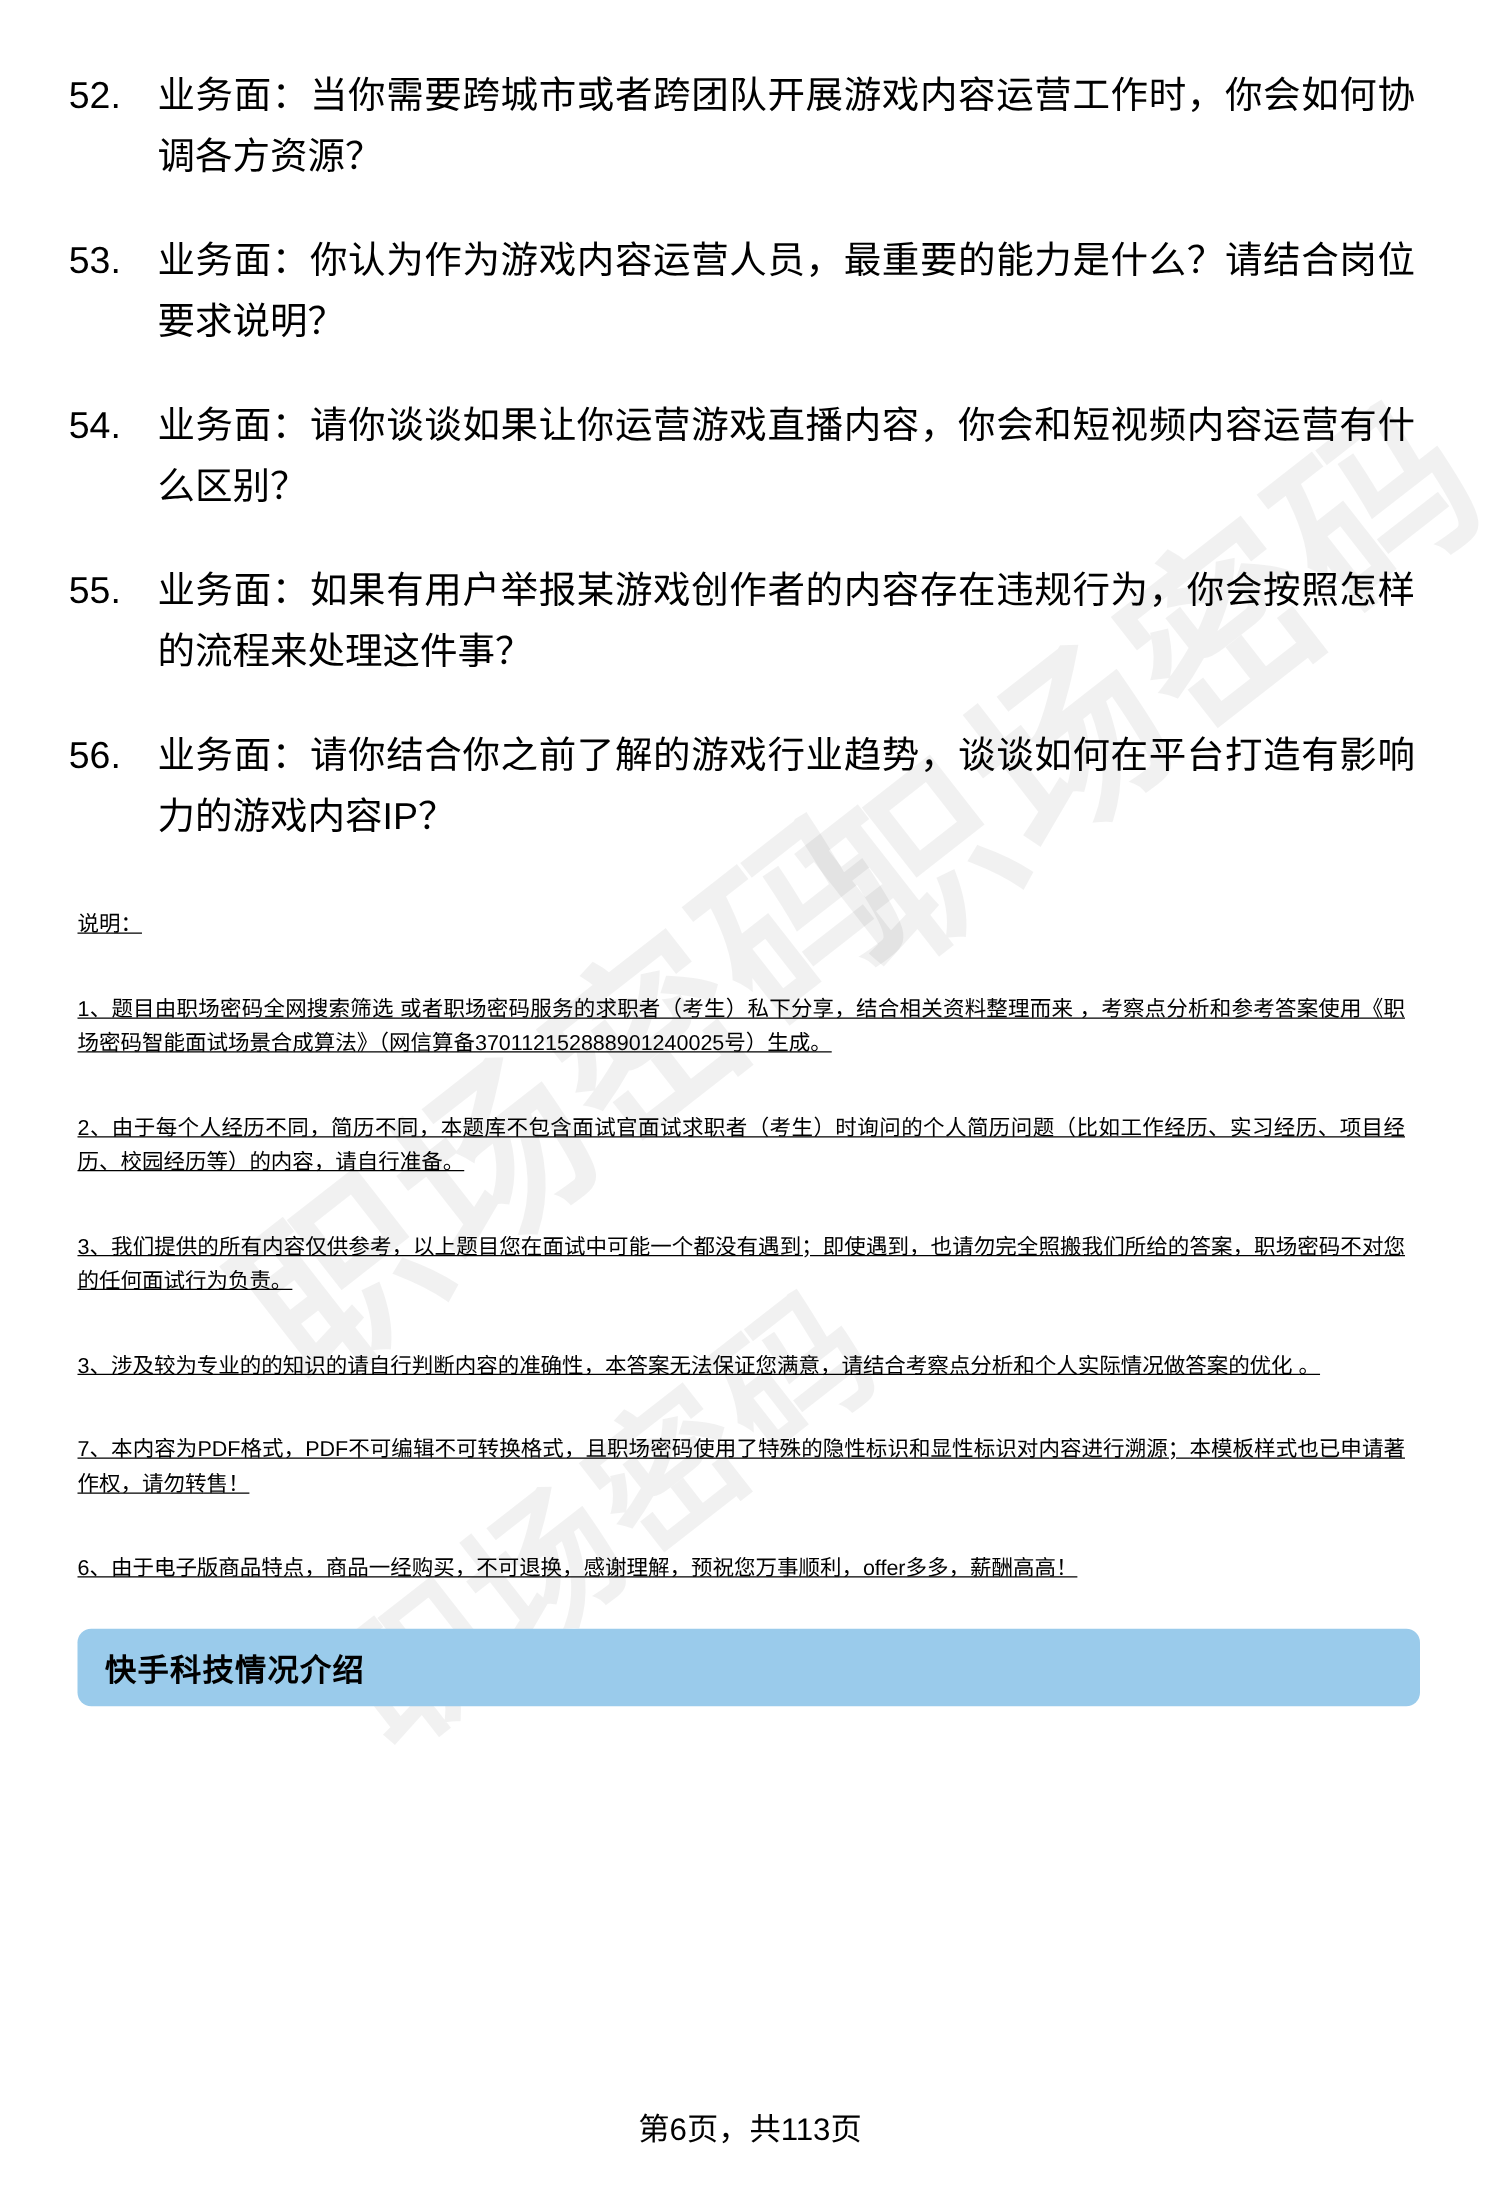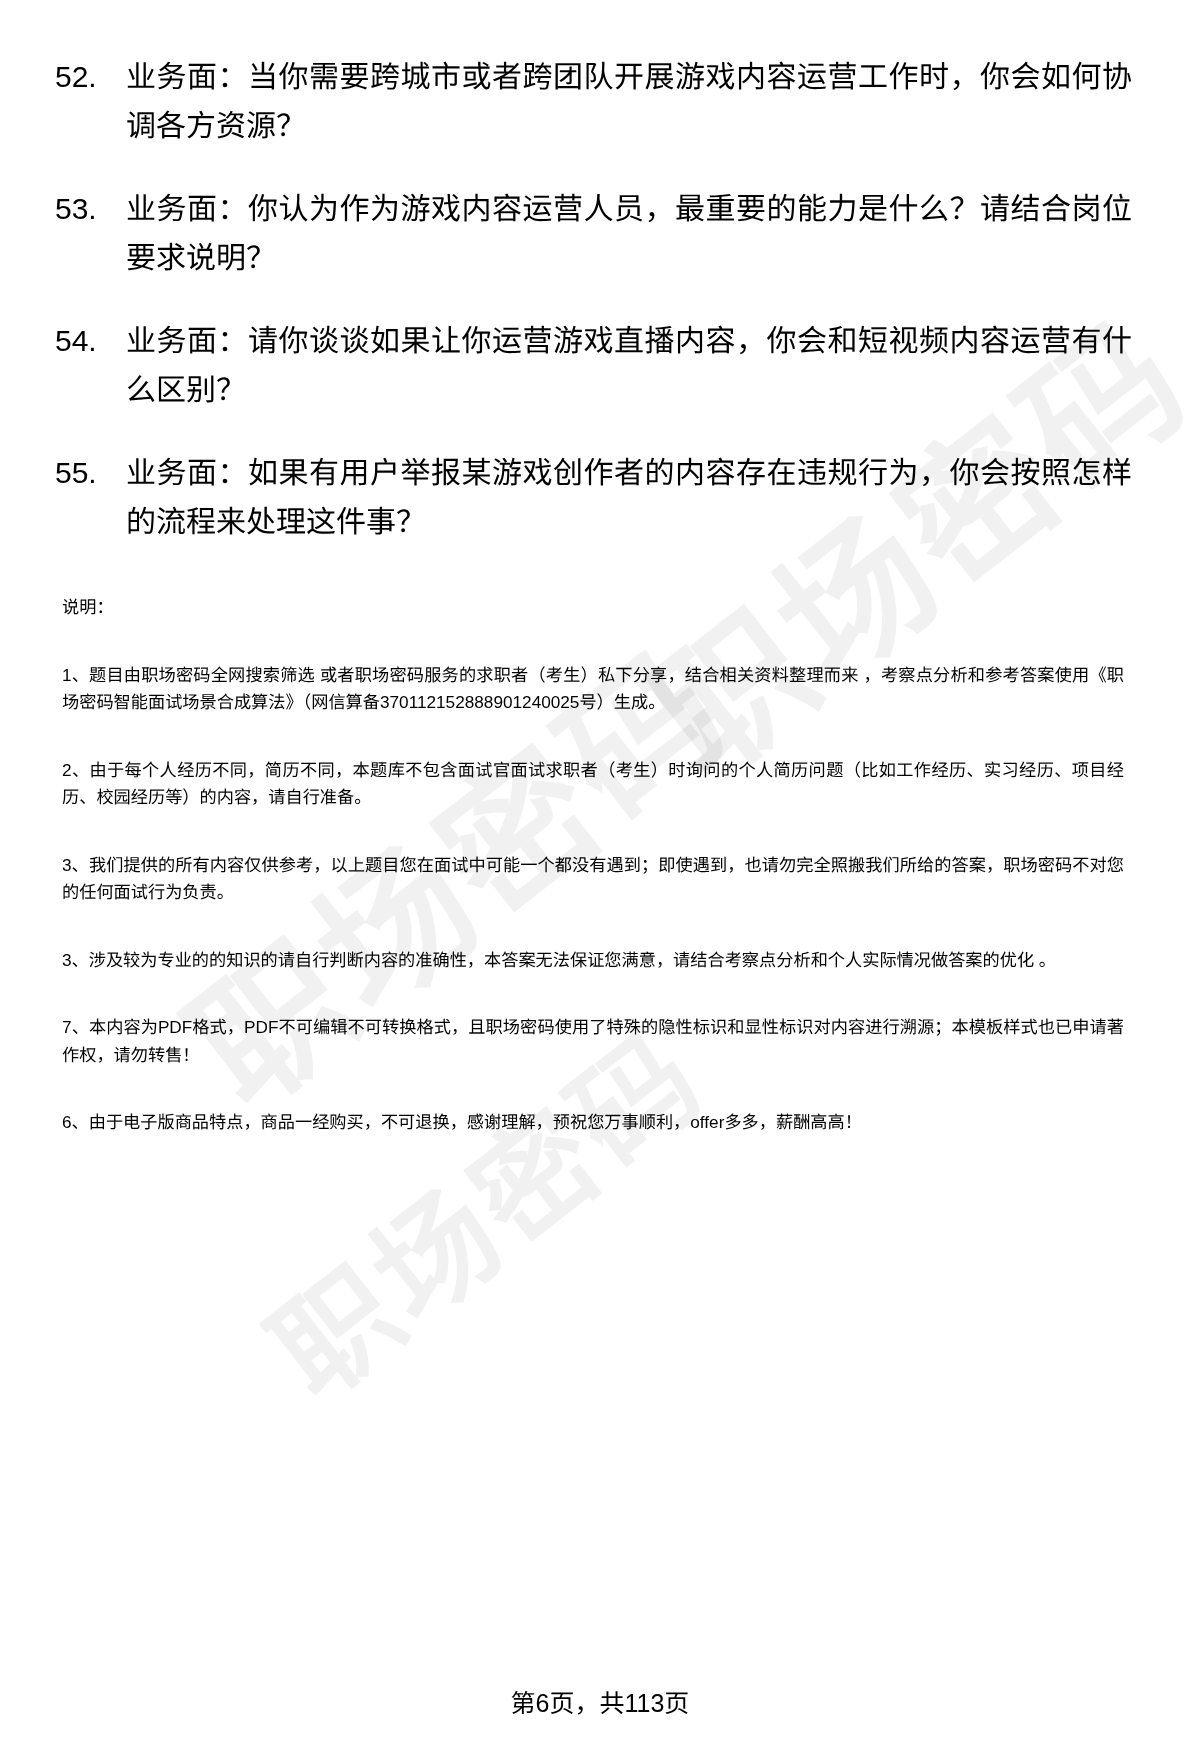--- a/index.html
+++ b/index.html
@@ -74,20 +74,21 @@
     text-align: justify;
     text-justify: inter-ideograph;
     letter-spacing: 0px;
   }
 
   
   .notes {
     padding: 14px 76px 0 62px;
     font-size: 17.2px;
     line-height: 27.5px;
+    text-decoration: underline;
   }
   .notes-label {
     margin-bottom: 1px;
   }
   .note-line {
     text-align: justify;
     text-justify: inter-ideograph;
     margin-top: 40px;
   }
 
@@ -166,33 +167,42 @@
       <div class="qitem">
         <div class="qnum">54.</div>
         <div class="qtext">业务面：请你谈谈如果让你运营游戏直播内容，你会和短视频内容运营有什么区别？</div>
       </div>
 
       <div class="qitem">
         <div class="qnum">55.</div>
         <div class="qtext">业务面：如果有用户举报某游戏创作者的内容存在违规行为，你会按照怎样的流程来处理这件事？</div>
       </div>
 
+      <div class="qitem">
+        <div class="qnum">56.</div>
+        <div class="qtext">业务面：请你结合你之前了解的游戏行业趋势，谈谈如何在平台打造有影响力的游戏内容IP？</div>
+      </div>
 
     </div>
 
     <div class="notes">
       <div class="notes-label">说明：</div>
       <div class="note-line">1、题目由职场密码全网搜索筛选 或者职场密码服务的求职者（考生）私下分享，结合相关资料整理而来 ，考察点分析和参考答案使用《职场密码智能面试场景合成算法》（网信算备370112152888901240025号）生成。</div>
       <div class="note-line">2、由于每个人经历不同，简历不同，本题库不包含面试官面试求职者（考生）时询问的个人简历问题（比如工作经历、实习经历、项目经历、校园经历等）的内容，请自行准备。</div>
       <div class="note-line">3、我们提供的所有内容仅供参考，以上题目您在面试中可能一个都没有遇到；即使遇到，也请勿完全照搬我们所给的答案，职场密码不对您的任何面试行为负责。</div>
       <div class="note-line">3、涉及较为专业的的知识的请自行判断内容的准确性，本答案无法保证您满意，请结合考察点分析和个人实际情况做答案的优化 。</div>
       <div class="note-line">7、本内容为PDF格式，PDF不可编辑不可转换格式，且职场密码使用了特殊的隐性标识和显性标识对内容进行溯源；本模板样式也已申请著作权，请勿转售！</div>
       <div class="note-line">6、由于电子版商品特点，商品一经购买，不可退换，感谢理解，预祝您万事顺利，offer多多，薪酬高高！</div>
     </div>
 
+    <div class="banner-wrap">
+      <div class="banner">
+        <span class="banner-title">快手科技情况介绍</span>
+      </div>
+    </div>
 
 
   </div>
 
   <div class="footer">
     <span>第6页，共113页</span>
   </div>
 
 </div>
 

